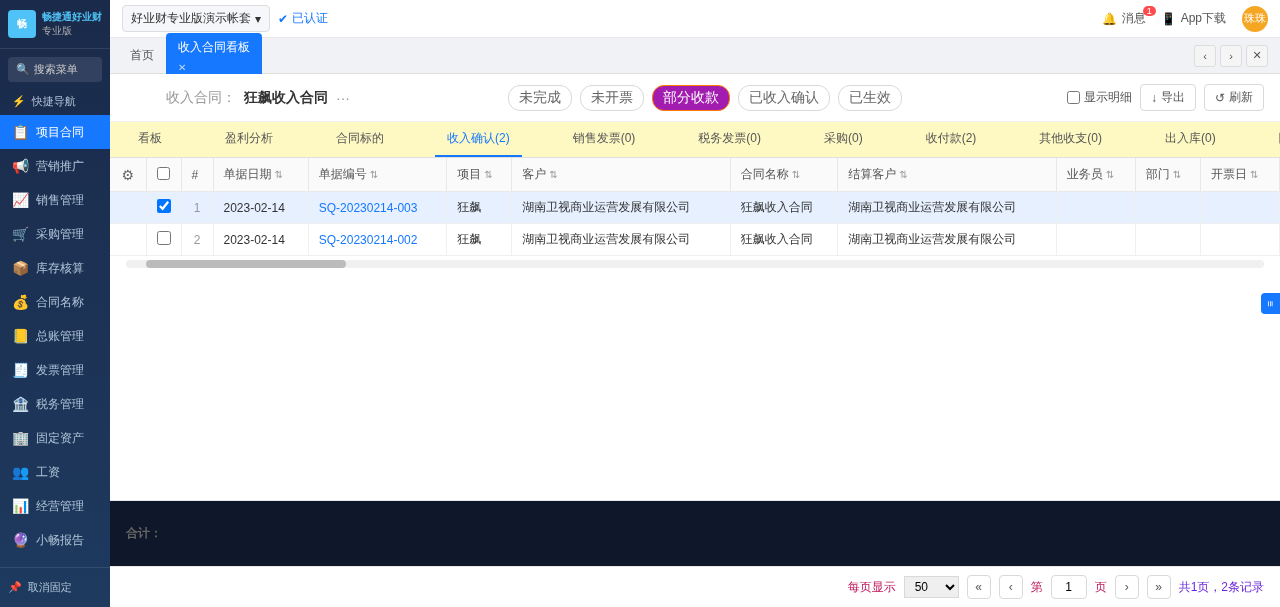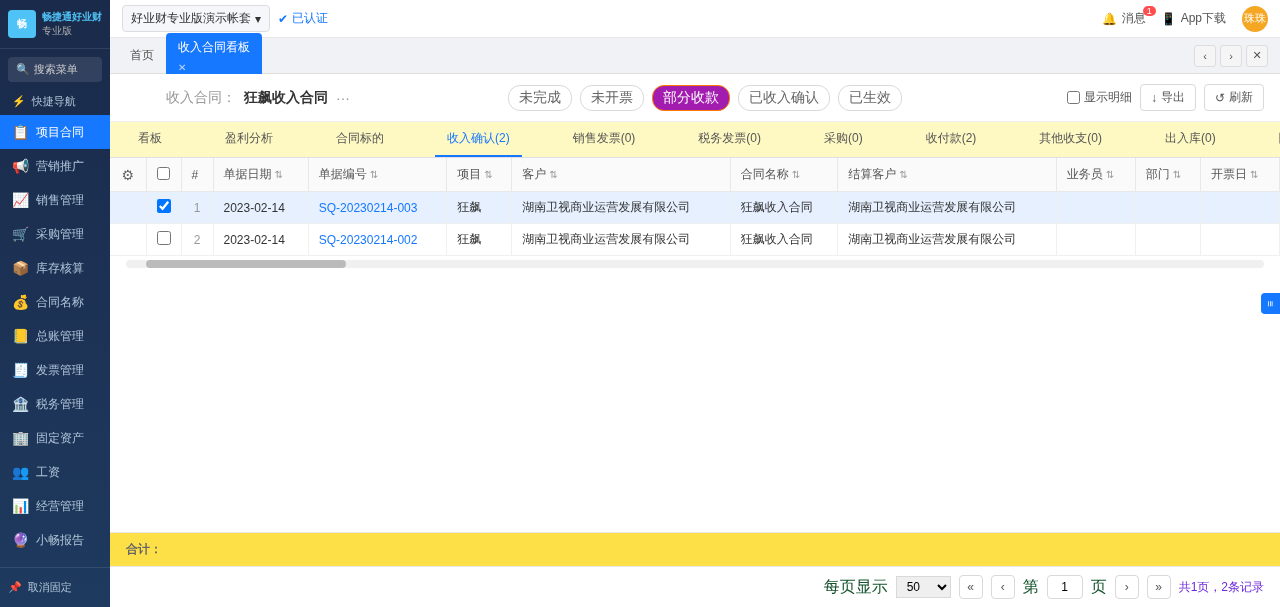--- a/index.html
+++ b/index.html
@@ -72,24 +72,24 @@
     table tbody tr.selected-row { background: #e6f0ff; }
     table tbody td { padding: 7px 10px; border-right: 1px solid #f0f0f0; color: #333; white-space: nowrap; }
     table tbody td.col-num { color: #999; text-align: center; }
     table tbody td.col-check { text-align: center; }
     .row-checkbox { width: 14px; height: 14px; cursor: pointer; }
     .link-text { color: #1677ff; cursor: pointer; text-decoration: none; }
     .sort-icon { font-size: 10px; color: #999; margin-left: 3px; }
     .settings-icon { cursor: pointer; font-size: 14px; color: #666; }
 
     
-    .table-footer { border-top: 1px solid #e8e8e8; background: #fde047; padding: 8px 16px; display: flex; align-items: center; flex-shrink: 0; }
+    .table-footer { border-top: 1px solid #e8e8e8; background: #0f172a; padding: 24px 16px; display: flex; align-items: center; flex-shrink: 0; }
     .footer-label { font-size: 12px; color: #666; font-weight: bold; }
     .pagination-bar { background: #fff; border-top: 1px solid #e8e8e8; padding: 8px 16px; display: flex; align-items: center; justify-content: flex-end; gap: 8px; flex-shrink: 0; }
-    .pagination-label { font-size: 16px; color: #14532d; }
+    .pagination-label { font-size: 12px; color: #be185d; }
     .page-size-select { border: 1px solid #d9d9d9; border-radius: 0; padding: 2px 6px; font-size: 12px; cursor: pointer; }
     .page-btn { width: 24px; height: 24px; border: 1px solid #d9d9d9; border-radius: 4px; background: #fff; cursor: pointer; display: flex; align-items: center; justify-content: center; font-size: 12px; color: #555; }
     .page-btn:disabled { color: #ccc; cursor: not-allowed; }
     .page-input { width: 36px; height: 24px; border: 1px solid #d9d9d9; border-radius: 4px; text-align: center; font-size: 12px; }
     .pagination-info { font-size: 12px; color: #6d28d9; }
     .scrollbar-track { height: 8px; background: #f0f0f0; border-radius: 4px; position: relative; overflow: hidden; }
     .scrollbar-thumb { height: 100%; width: 200px; background: #bbb; border-radius: 4px; margin-left: 20px; }
 
     
     .right-panel-icon { position: fixed; right: 0; top: 50%; transform: translateY(-50%); background: #1677ff; color: #fff; padding: 8px 4px; border-radius: 4px 0 0 4px; cursor: pointer; font-size: 10px; writing-mode: vertical-rl; }

